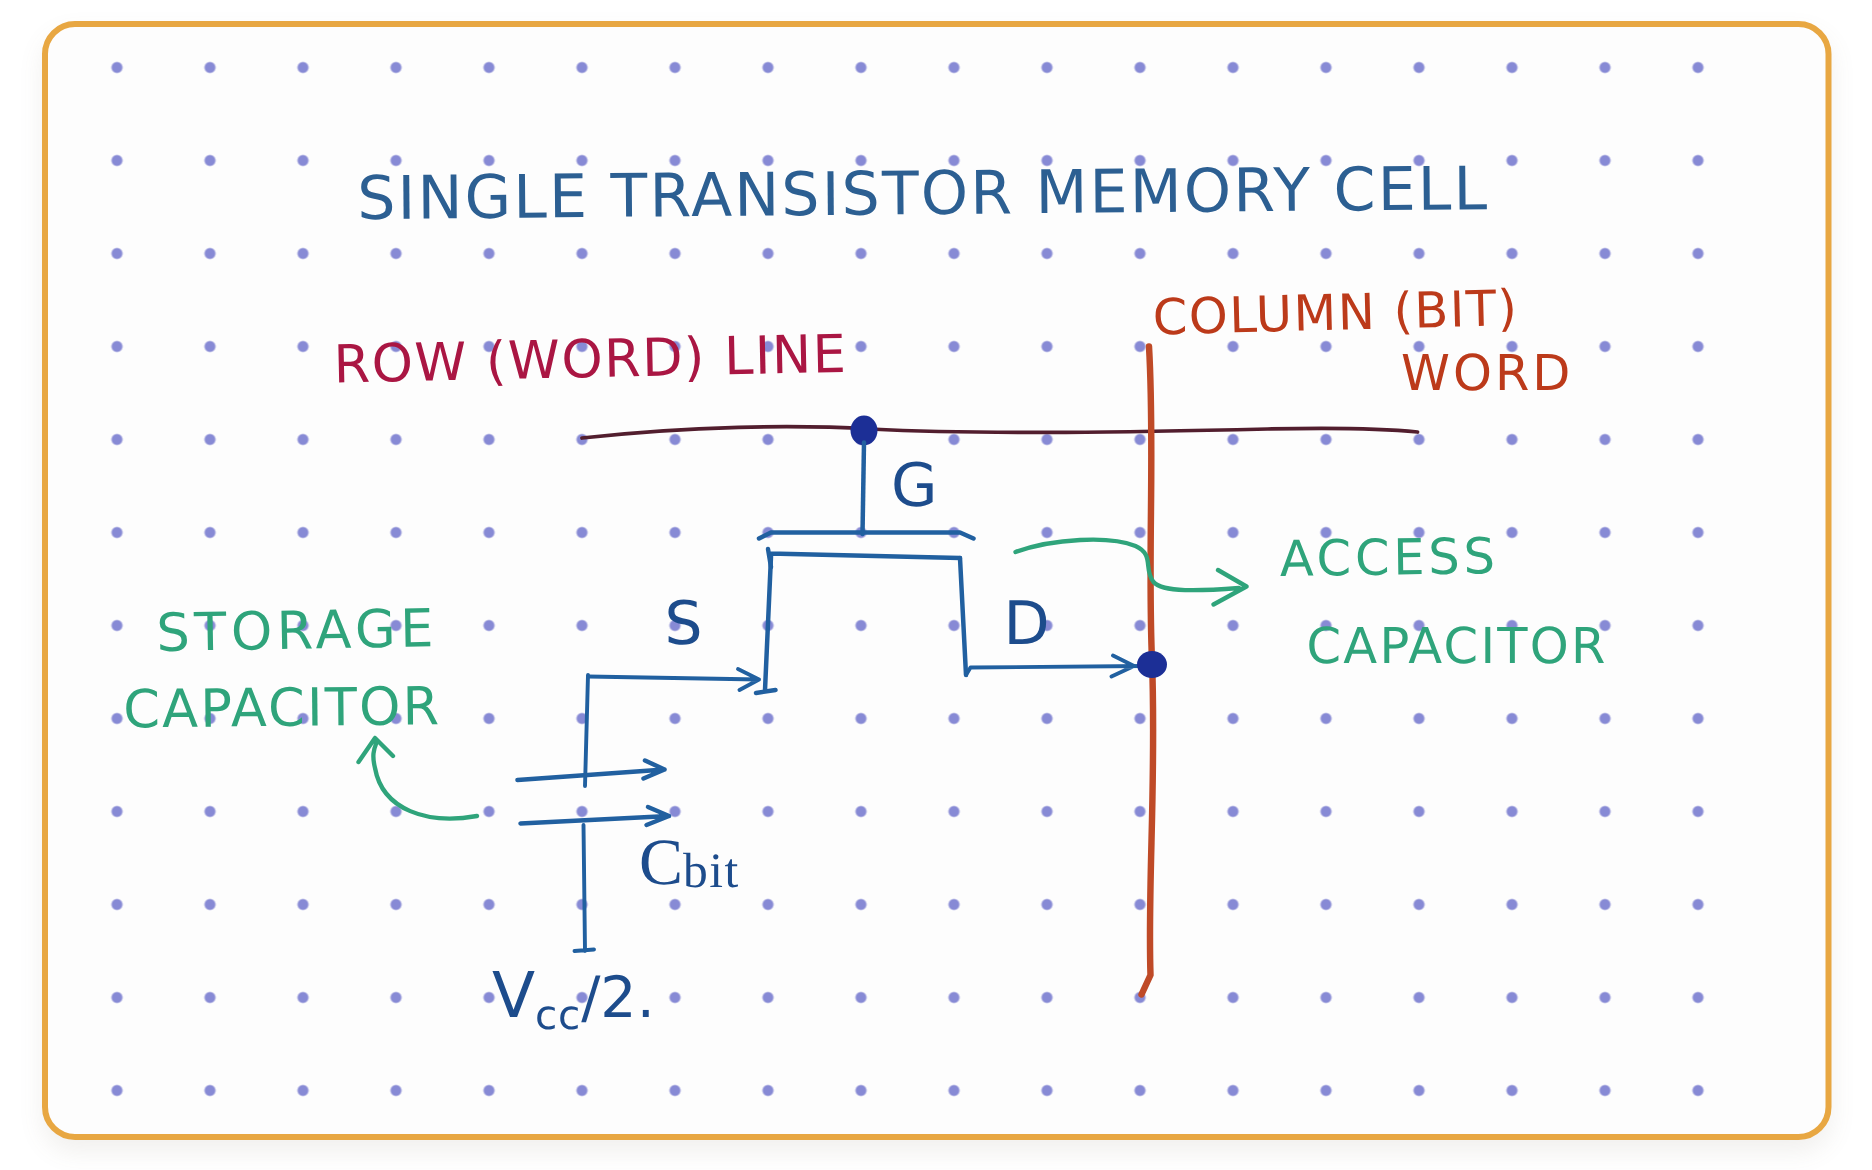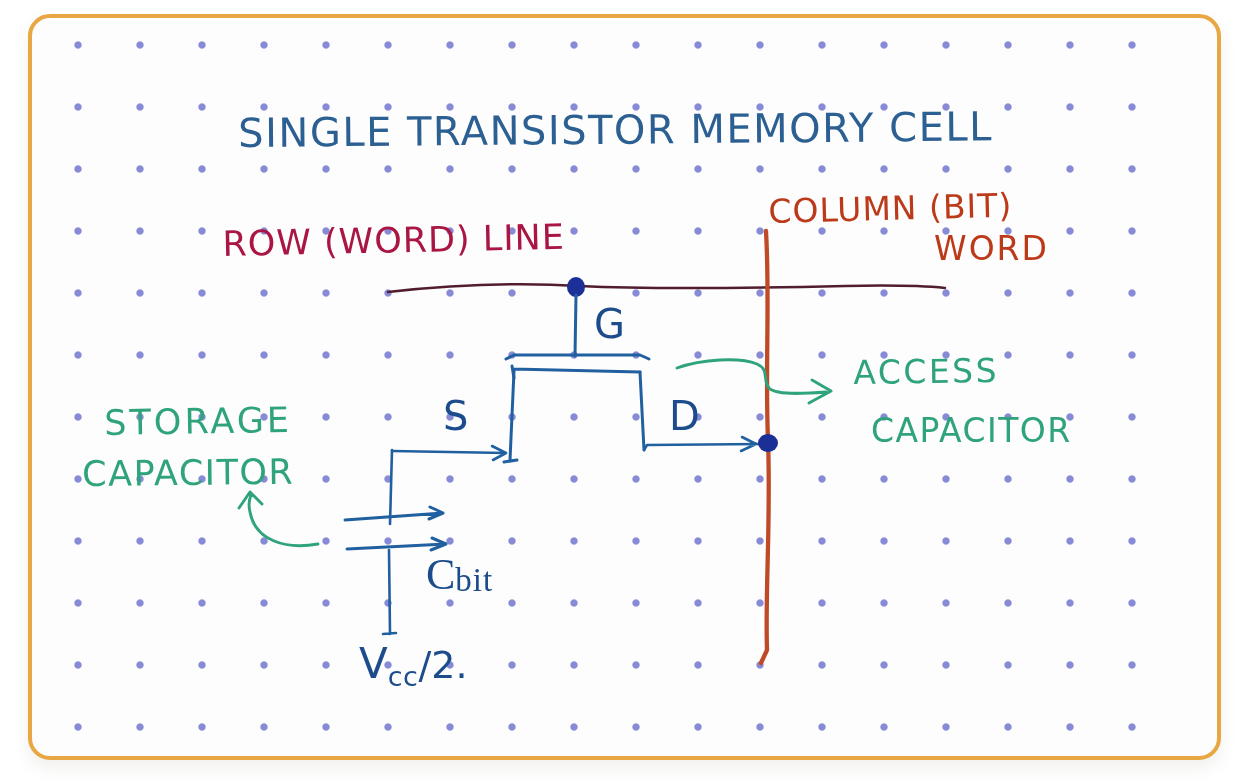--- a/index.html
+++ b/index.html
@@ -64,21 +64,21 @@
   .col-label-2  { left: 934px; top: 231px; font-size: 33px; letter-spacing: 2px; }
   .g-label      { left: 594px; top: 303px; font-size: 40px; }
   .s-label      { left: 443px; top: 395px; font-size: 40px; }
   .d-label      { left: 669px; top: 395px; font-size: 40px; }
   .access-1     { left: 853px; top: 355px; font-size: 33px; letter-spacing: 2.5px; transform: rotate(-0.8deg); }
   .access-2     { left: 871px; top: 413px; font-size: 33px; letter-spacing: 1.5px; }
   .storage-1    { left: 104px; top: 405px; font-size: 35px; letter-spacing: 3px; transform: rotate(-1deg); }
   .storage-2    { left: 82px;  top: 456px; font-size: 35px; letter-spacing: 1.5px; transform: rotate(-0.6deg); }
   .cbit-label   { left: 426px; top: 551px; font-size: 44px; letter-spacing: 0; font-family: Liberation Serif, serif; }
   .cbit-label .sub { font-size: 33px; display: inline-block; transform: translateY(2px); letter-spacing: 1px; }
-  .vcc-label    { left: 359px; top: 641px; font-size: 42px; letter-spacing: 0; }
+  .vcc-label    { left: 328px; top: 641px; font-size: 42px; letter-spacing: 0; }
   .vcc-label .sub  { font-size: 27px; display: inline-block; transform: translateY(8px); letter-spacing: .5px; }
   .vcc-label .suf  { font-size: 38px; display: inline-block; }
 </style>
 </head>
 <body>
 
 <div id="stage">
 
   <div class="card">
     <div class="paper"></div>

